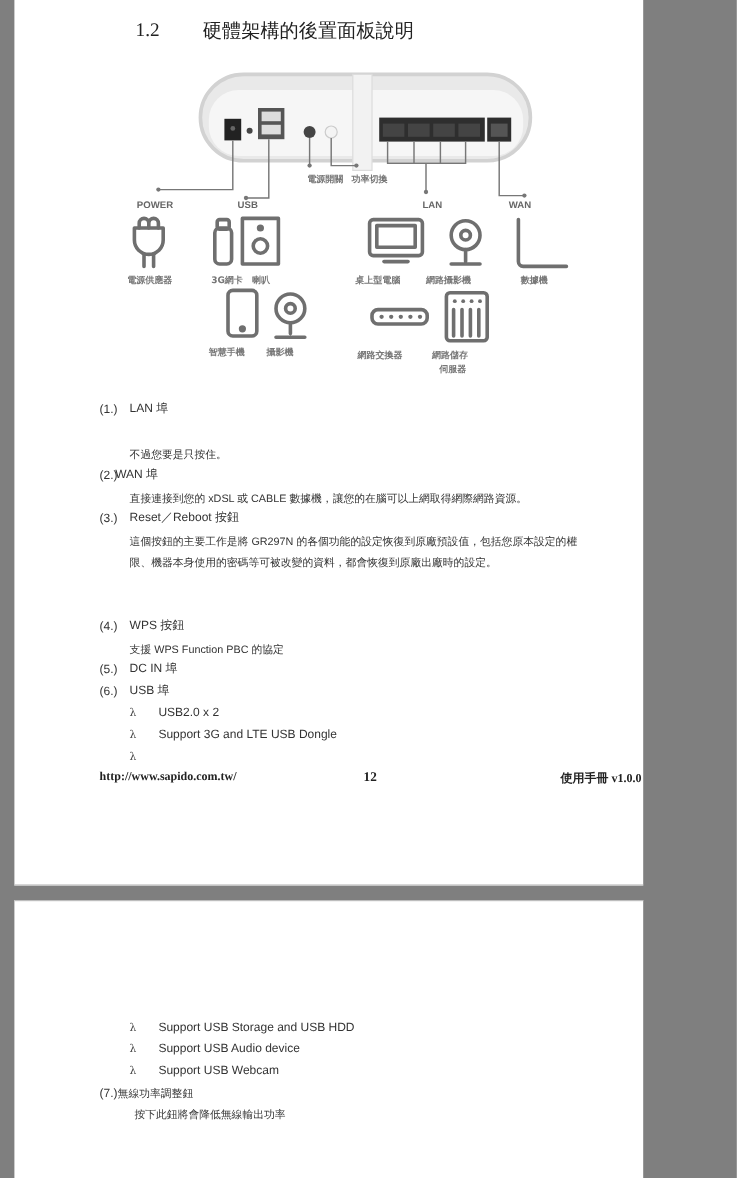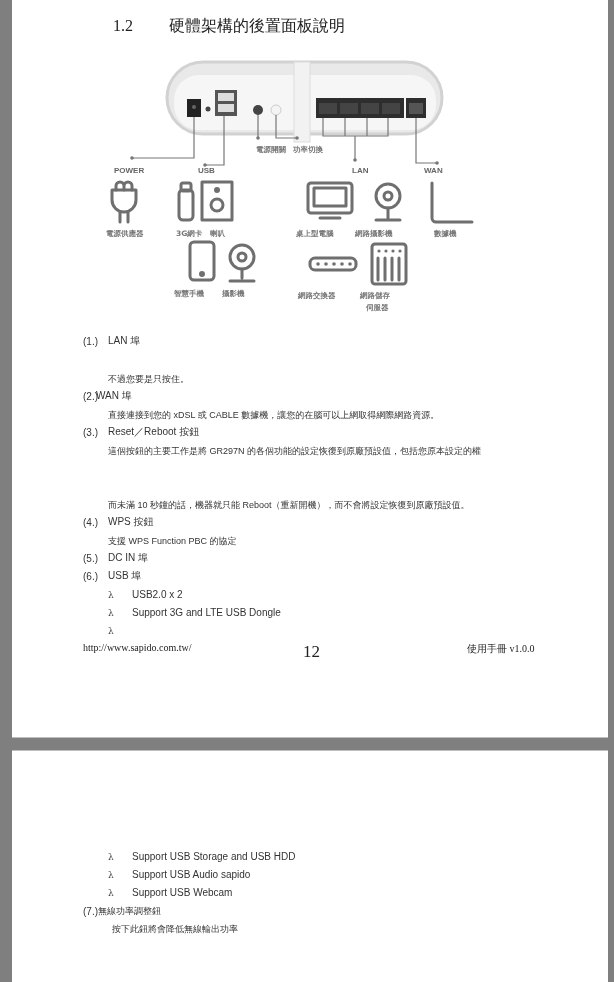--- a/index.html
+++ b/index.html
@@ -1,28 +1,28 @@
 <!DOCTYPE html>
 <html><head>
 <meta charset="utf-8">
 <style>
   html, body { margin:0; padding:0; }
   body { width:614px; height:982px; background:#7f7f7f; position:relative; overflow:hidden;
          font-family:"Liberation Sans", "DejaVu Sans", sans-serif; color:#333; }
-  .page { position:absolute; left:12px; width:596px; background:#fff; }
+  .page { position:absolute; left:12px; width:524px; background:#fff; }
   .page1 { top:0; height:737px; border-bottom:1px solid #bdbdbd; }
   .page2 { top:750px; height:240px; border-top:1px solid #bdbdbd; }
   .abs { position:absolute; white-space:nowrap; }
   .heading-num { left:101px; top:17px; font-family:"Liberation Serif", serif; font-size:16px; color:#222; }
   .heading-title { left:157px; top:16px; font-size:16px; color:#222; font-family:"DejaVu Sans", sans-serif; }
   .fig { position:absolute; left:0; top:0; width:596px; height:330px; }
   .txt { font-size:10px; color:#333; line-height:12px; }
   .num { font-size:10px; color:#333; }
   .sub { font-size:9px; color:#333; }
-  .footer { font-family:"Liberation Serif", serif; font-size:10px; color:#222; }
+  .footer { font-family:"Liberation Serif", serif; font-size:10px; color:#222;font-weight:bold; }
   .lam { font-family:"DejaVu Serif", serif; font-size:9px; color:#444; }
   .lbl { font-size:8px; fill:#666; font-family:"Liberation Sans", sans-serif; font-weight:bold; }
   .lbl2 { font-size:7.5px; fill:#777; font-family:"DejaVu Sans", sans-serif; font-weight:bold; }
 </style>
 </head>
 <body>
 
 <div class="page page1">
   <div class="abs heading-num">1.2</div>
   <div class="abs heading-title">硬體架構的後置面板說明</div>
@@ -163,47 +163,47 @@
   <div class="abs txt" style="left:96px;top:335px">LAN 埠</div>
   <div class="abs sub" style="left:96px;top:373px">不過您要是只按住。</div>
 
   <div class="abs num" style="left:71px;top:391px">(2.)</div>
   <div class="abs txt" style="left:84px;top:390px">WAN 埠</div>
   <div class="abs sub" style="left:96px;top:409px">直接連接到您的 xDSL 或 CABLE 數據機，讓您的在腦可以上網取得網際網路資源。</div>
 
   <div class="abs num" style="left:71px;top:427px">(3.)</div>
   <div class="abs txt" style="left:96px;top:426px">Reset／Reboot 按鈕</div>
   <div class="abs sub" style="left:96px;top:445px">這個按鈕的主要工作是將 GR297N 的各個功能的設定恢復到原廠預設值，包括您原本設定的權</div>
-  <div class="abs sub" style="left:96px;top:499px">而未滿 10 秒鐘的話，機器就只能 Reboot（重新開機），而不會將設定恢復到原廠預設值。</div>
+  <div class="abs sub" style="left:96px;top:463px">限、機器本身使用的密碼等可被改變的資料，都會恢復到原廠出廠時的設定。</div>
 
   <div class="abs num" style="left:71px;top:517px">(4.)</div>
   <div class="abs txt" style="left:96px;top:516px">WPS 按鈕</div>
   <div class="abs sub" style="left:96px;top:535px">支援 WPS Function PBC 的協定</div>
 
   <div class="abs num" style="left:71px;top:553px">(5.)</div>
   <div class="abs txt" style="left:96px;top:552px">DC IN 埠</div>
 
   <div class="abs num" style="left:71px;top:571px">(6.)</div>
   <div class="abs txt" style="left:96px;top:570px">USB 埠</div>
 
   <div class="abs lam" style="left:96px;top:590px">λ</div>
   <div class="abs txt" style="left:120px;top:589px">USB2.0 x 2</div>
   <div class="abs lam" style="left:96px;top:608px">λ</div>
   <div class="abs txt" style="left:120px;top:607px">Support 3G and LTE USB Dongle</div>
   <div class="abs lam" style="left:96px;top:626px">λ</div>
 
   <div class="abs footer" style="left:71px;top:642px">http://www.sapido.com.tw/</div>
-  <div class="abs footer" style="left:291px;top:642px;font-size:17px">12</div>
+  <div class="abs footer" style="left:291px;top:642px;font-size:11px">12</div>
   <div class="abs footer" style="left:455px;top:642px">使用手冊 v1.0.0</div>
 </div>
 
 <div class="page page2">
   <div class="abs lam" style="left:96px;top:101px">λ</div>
   <div class="abs txt" style="left:120px;top:100px">Support USB Storage and USB HDD</div>
   <div class="abs lam" style="left:96px;top:119px">λ</div>
-  <div class="abs txt" style="left:120px;top:118px">Support USB Audio sapido</div>
+  <div class="abs txt" style="left:120px;top:118px">Support USB Audio device</div>
   <div class="abs lam" style="left:96px;top:137px">λ</div>
   <div class="abs txt" style="left:120px;top:136px">Support USB Webcam</div>
 
   <div class="abs num" style="left:71px;top:155px">(7.)</div>
   <div class="abs sub" style="left:86px;top:154px">無線功率調整鈕</div>
   <div class="abs sub" style="left:100px;top:172px">按下此鈕將會降低無線輸出功率</div>
 </div>
 
 </body></html>

